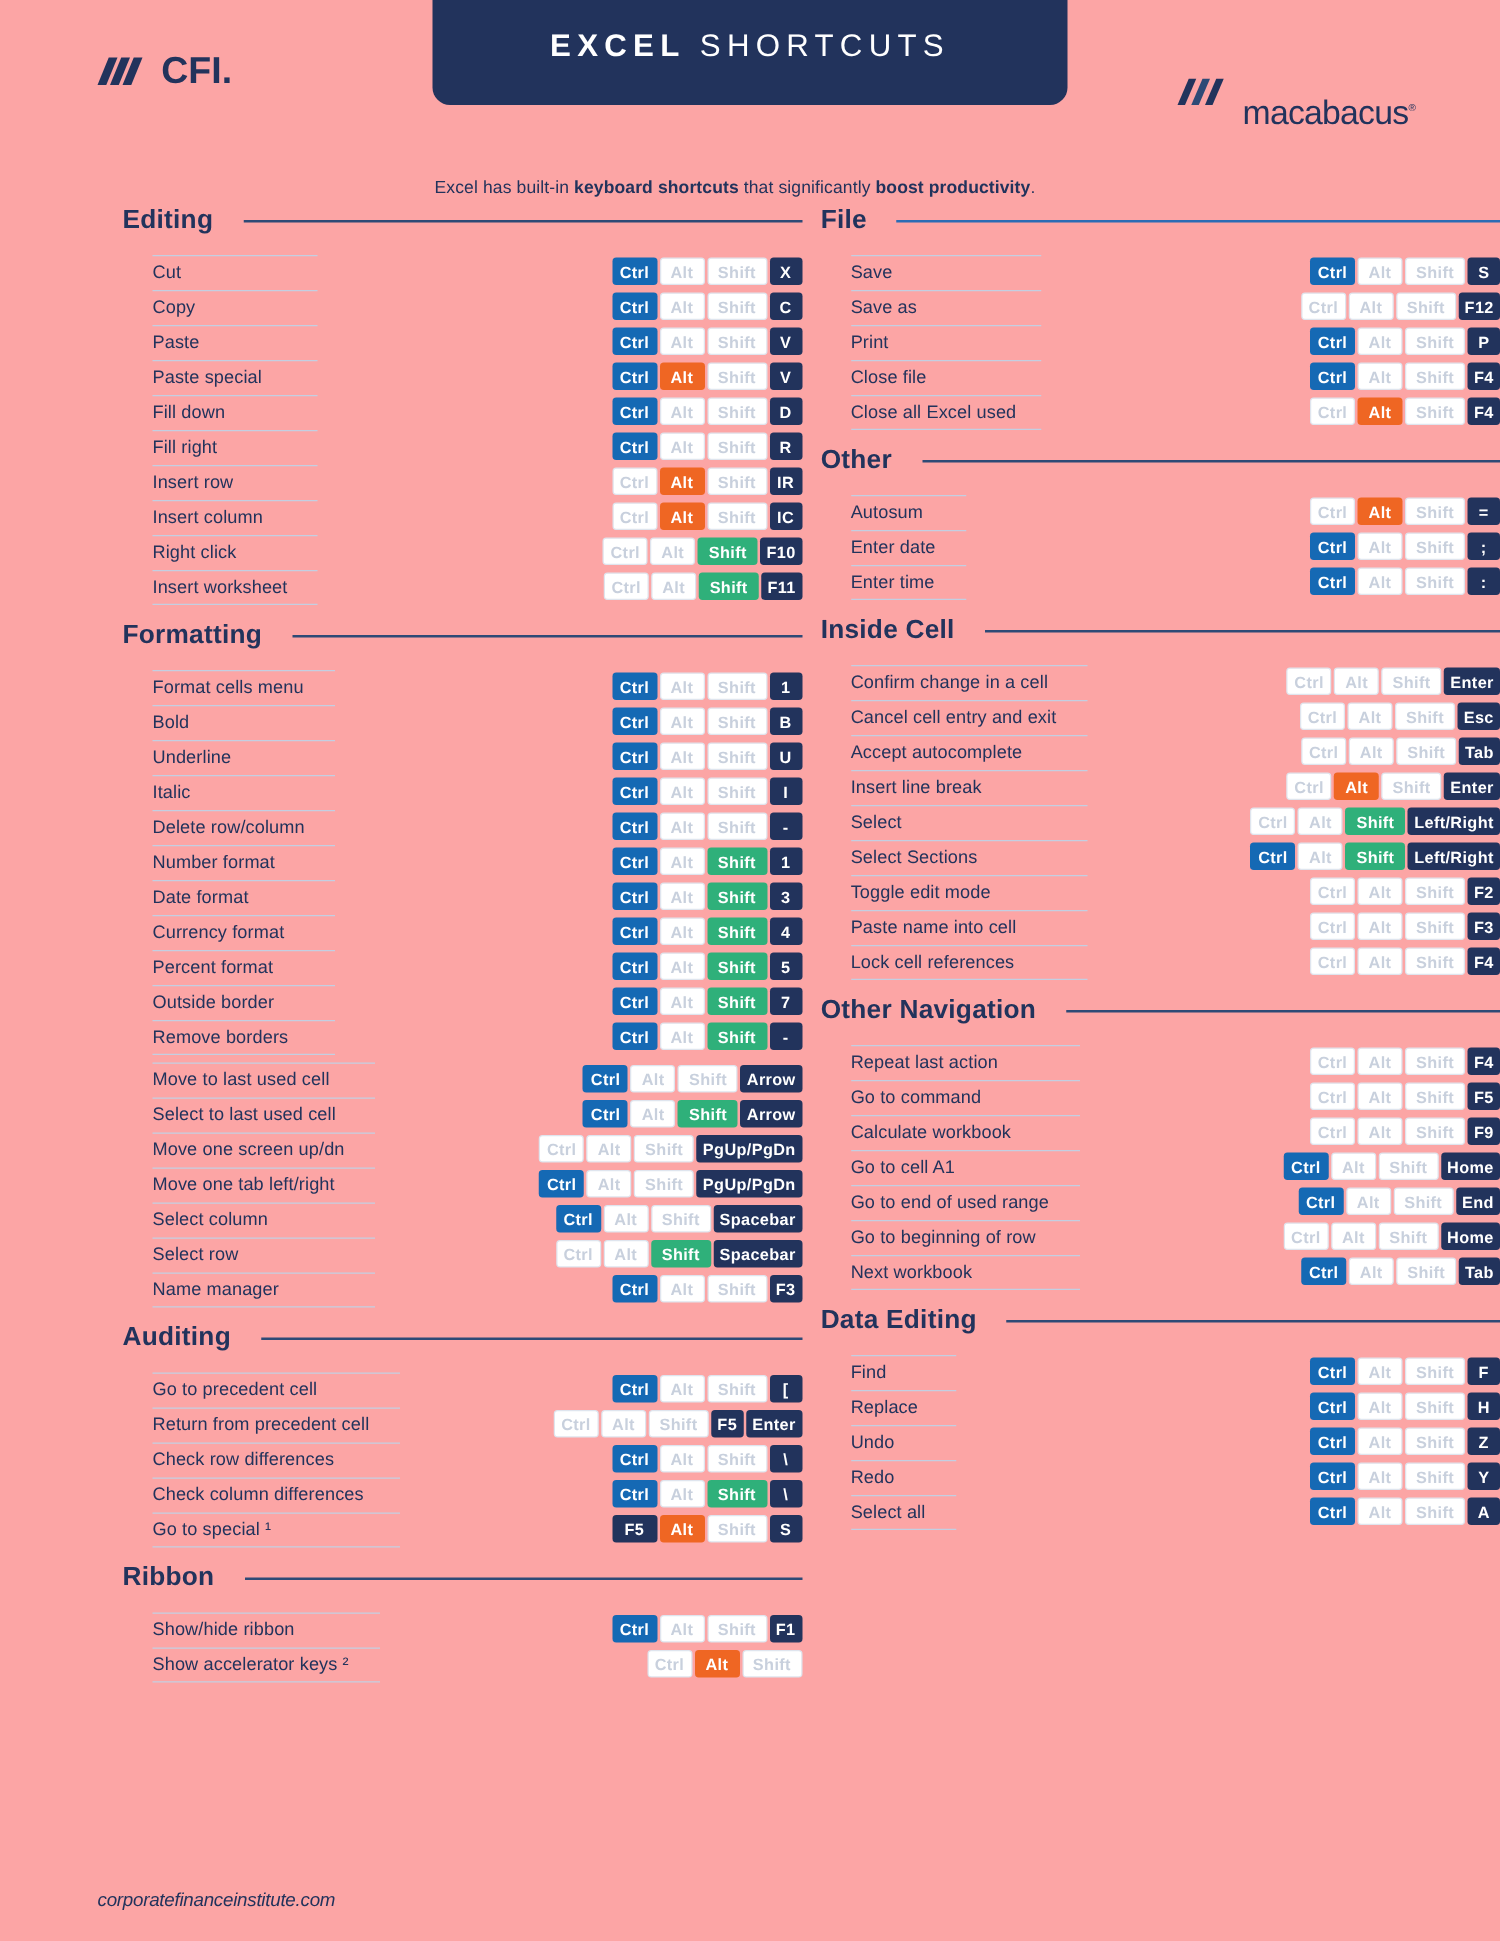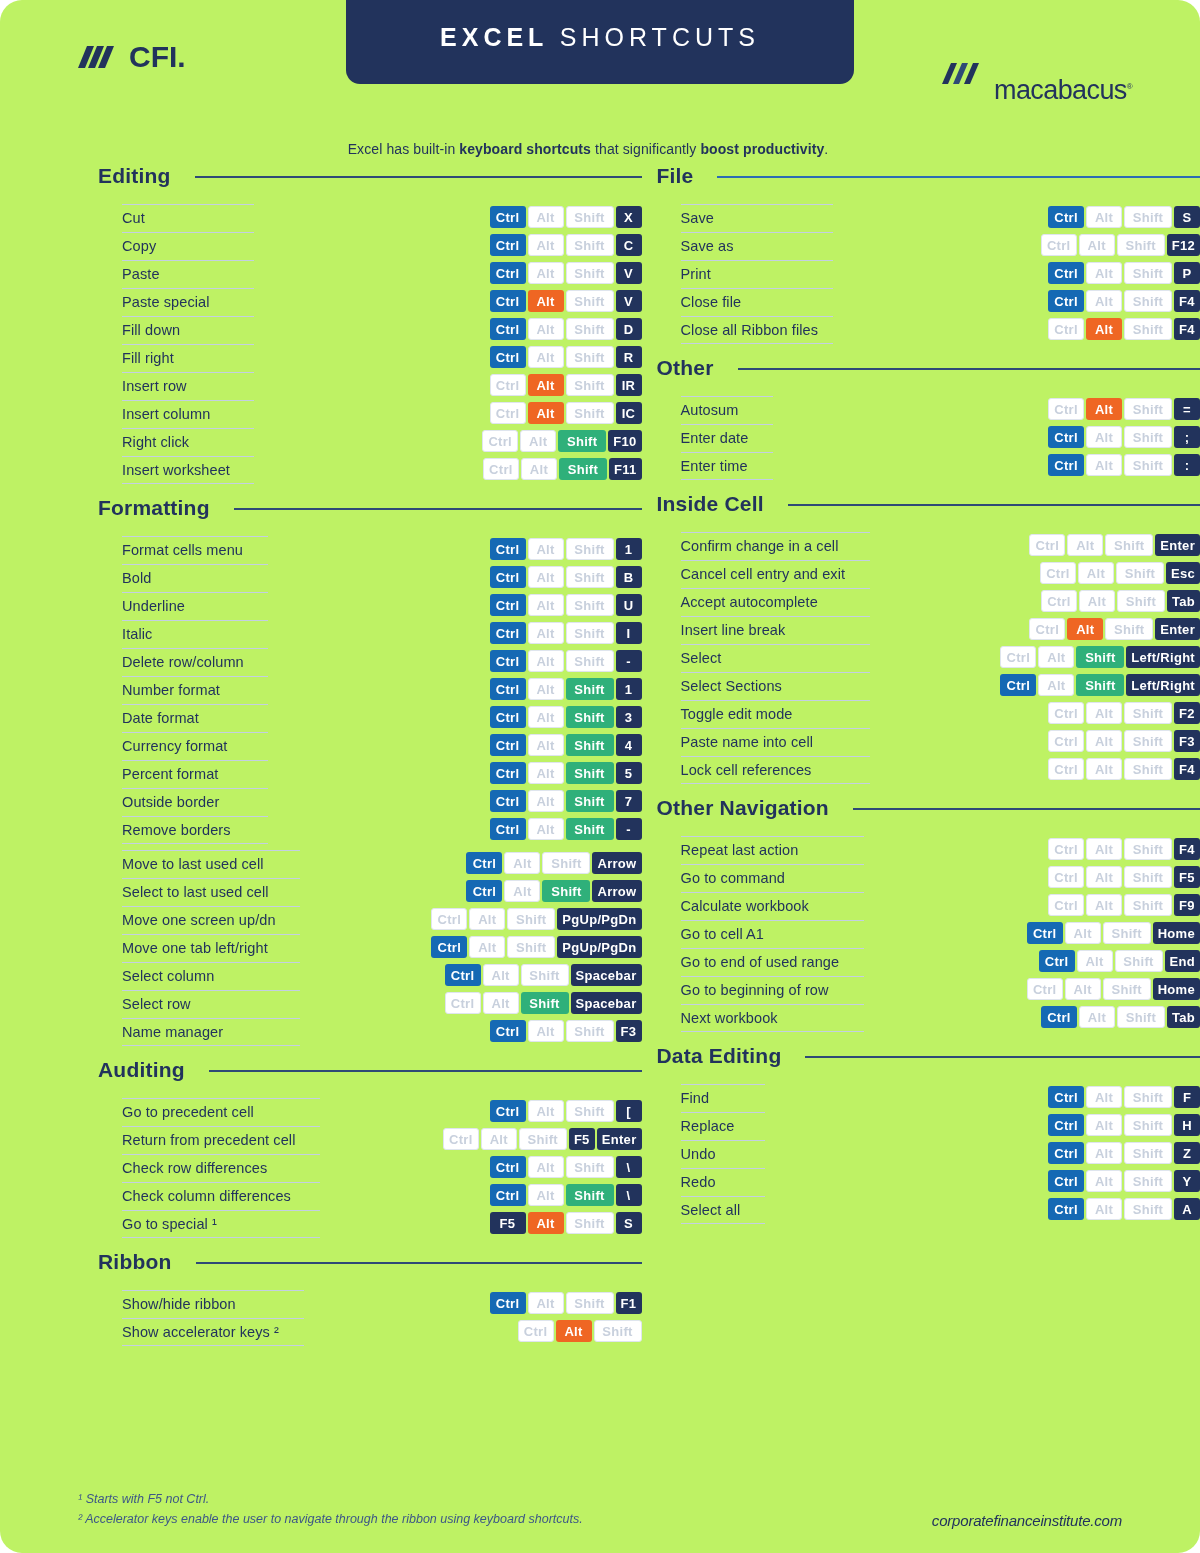--- a/index.html
+++ b/index.html
@@ -11,22 +11,21 @@
     background: #ffffff;
     font-family: "Liberation Sans", "DejaVu Sans", sans-serif;
     color: #223a5e;
     overflow: hidden;
   }
 
   .page {
     position: relative;
     width: 1200px;
     height: 1553px;
-    background: #bef264;
-    border-radius: 22px;
+    background: #fca5a5;
   }
 
   
   .header {
     position: relative;
     height: 100px;
   }
 
   .title-box {
     position: absolute;
@@ -660,21 +659,21 @@
             <div class="row">
               <div class="row-label" style="width: 152px;">Close file</div>
               <div class="keys">
                 <div class="key ctrl-on slot-ctrl">Ctrl</div>
                 <div class="key off slot-alt">Alt</div>
                 <div class="key off slot-shift">Shift</div>
                 <div class="key final">F4</div>
               </div>
             </div>
             <div class="row">
-              <div class="row-label" style="width: 152px;">Close all Ribbon files</div>
+              <div class="row-label" style="width: 152px;">Close all Excel used</div>
               <div class="keys">
                 <div class="key off slot-ctrl">Ctrl</div>
                 <div class="key alt-on slot-alt">Alt</div>
                 <div class="key off slot-shift">Shift</div>
                 <div class="key final">F4</div>
               </div>
             </div>
           </div>
         </div>
         <div class="section">
@@ -922,20 +921,16 @@
                 <div class="key off slot-shift">Shift</div>
                 <div class="key final">A</div>
               </div>
             </div>
           </div>
         </div>
       </div>
   </div>
 
   <div class="footer">
-    <div class="footnotes">
-      <div>¹ Starts with F5 not Ctrl.</div>
-      <div>² Accelerator keys enable the user to navigate through the ribbon using keyboard shortcuts.</div>
-    </div>
     <div class="site">corporatefinanceinstitute.com</div>
   </div>
 
 </div>
 
 </body></html>

